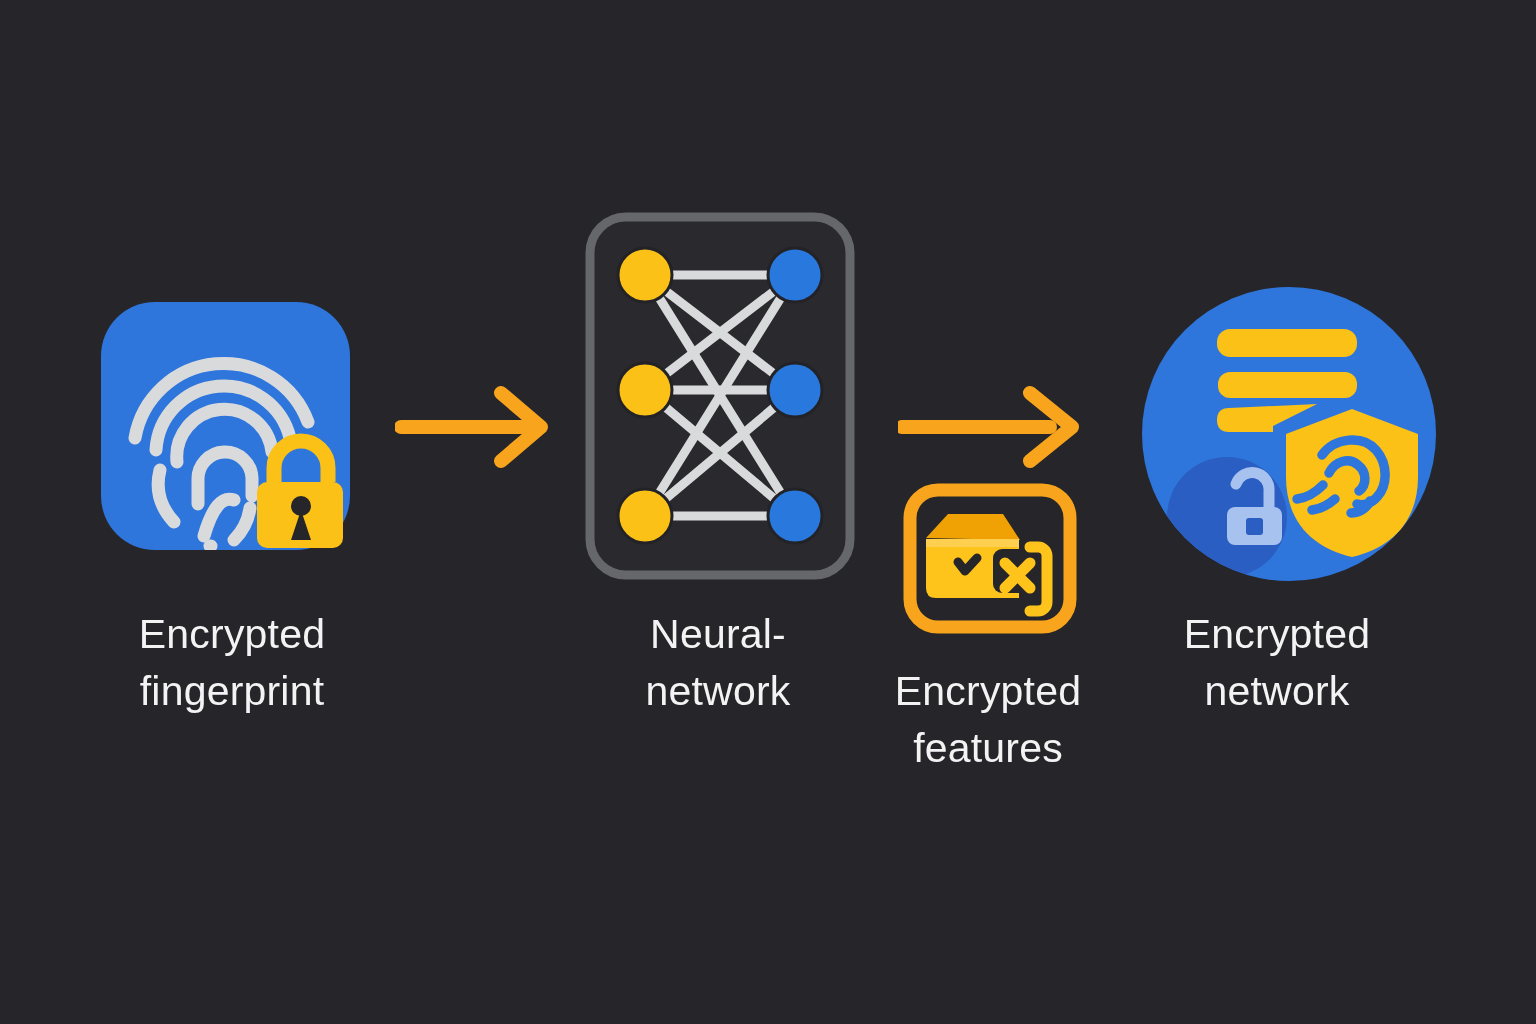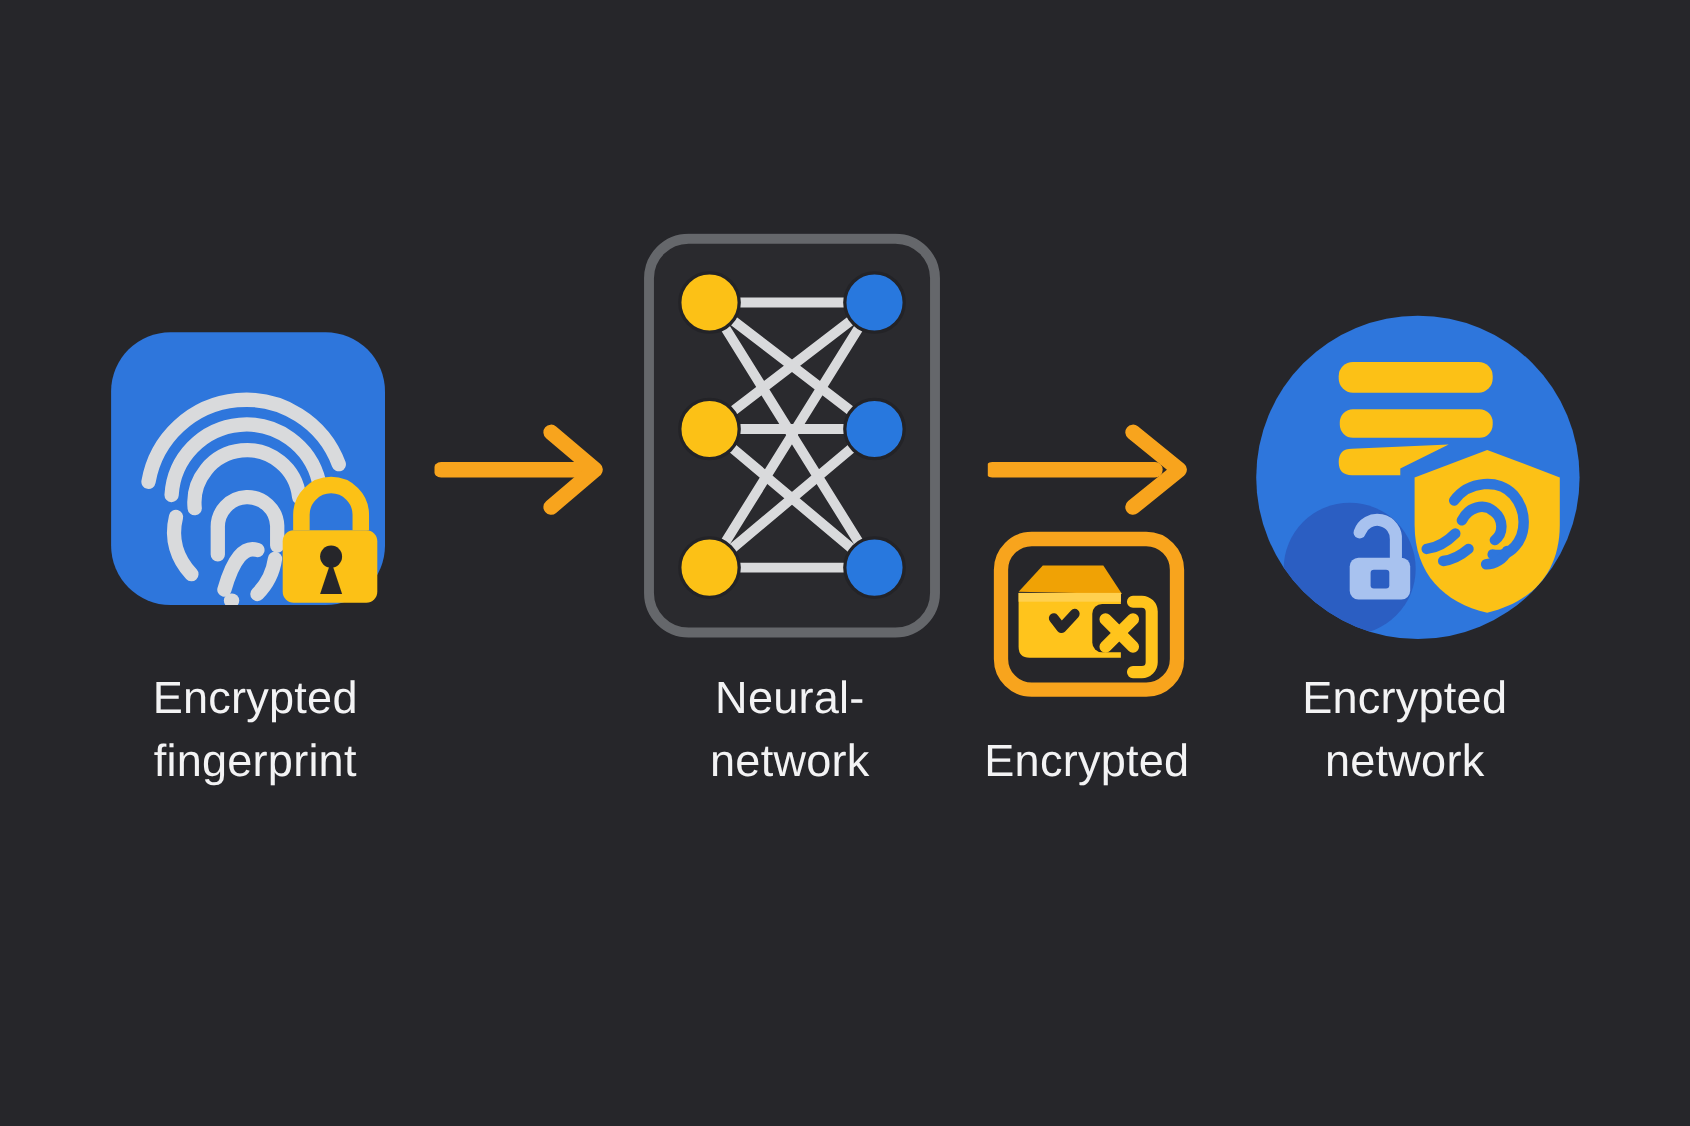--- a/index.html
+++ b/index.html
@@ -140,20 +140,21 @@
     <span class="label-line">fingerprint</span>
   </div>
 
   <div class="step-label" style="left:546px;top:606px;width:344px;">
     <span class="label-line">Neural-</span>
     <span class="label-line">network</span>
   </div>
 
   <div class="step-label" style="left:816px;top:663px;width:344px;">
     <span class="label-line">Encrypted</span>
+    <span class="label-line">features</span>
   </div>
 
   <div class="step-label" style="left:1105px;top:606px;width:344px;">
     <span class="label-line">Encrypted</span>
     <span class="label-line">network</span>
   </div>
 
 </div>
 
 </body></html>

